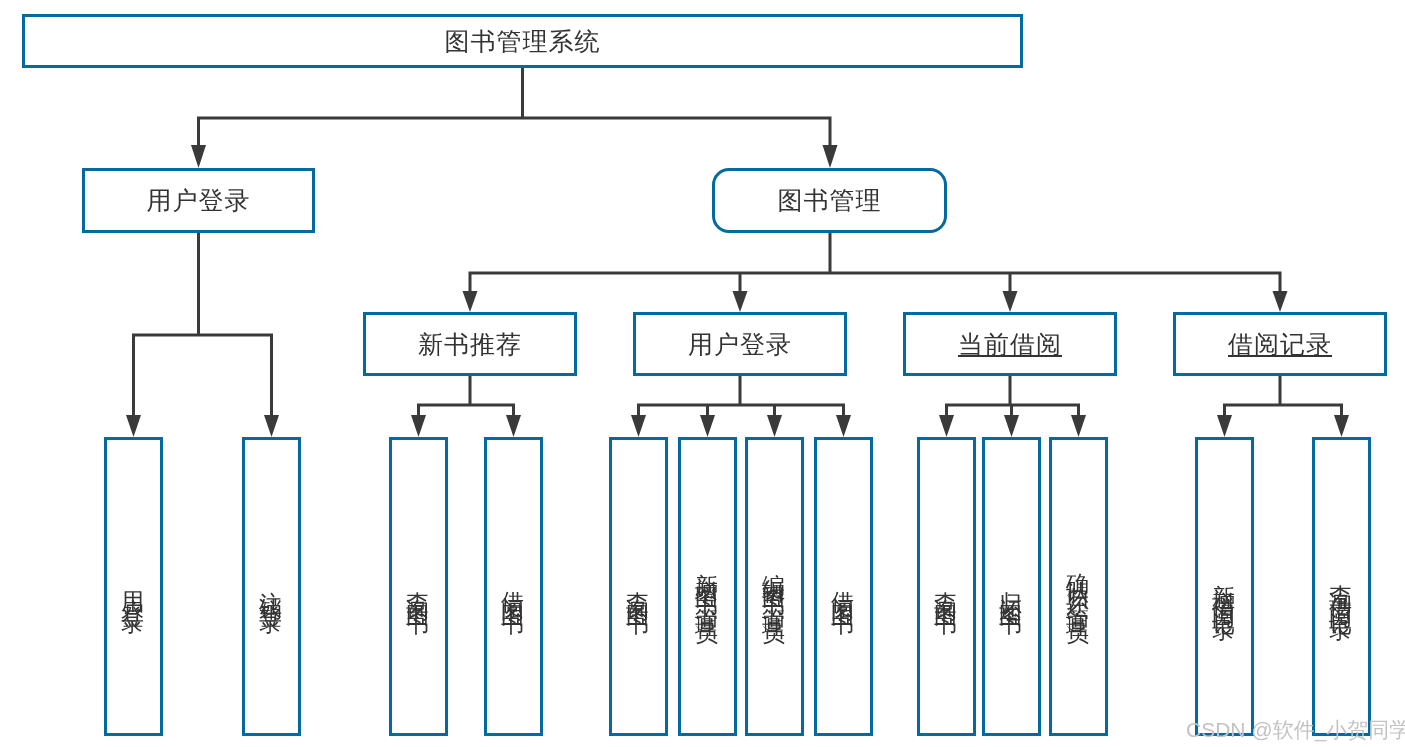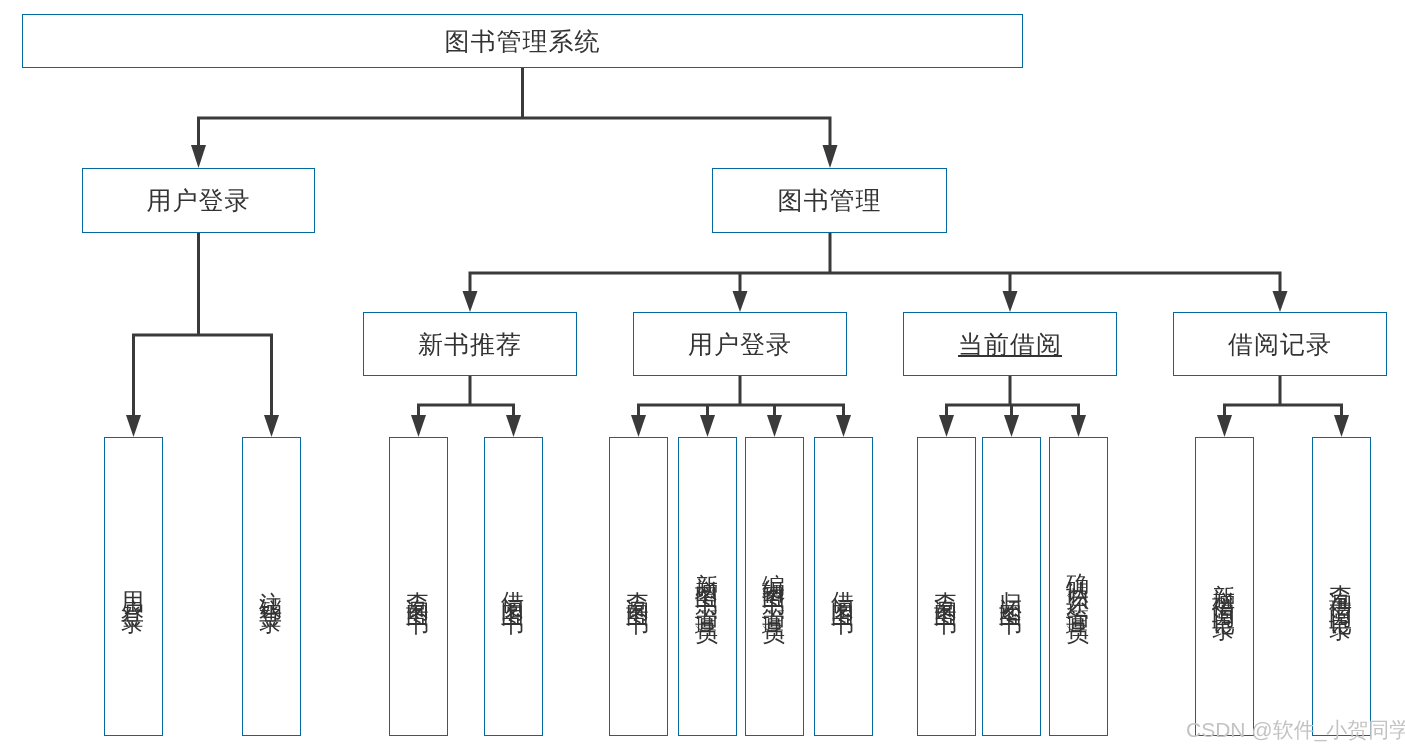--- a/index.html
+++ b/index.html
@@ -12,37 +12,37 @@
     overflow: hidden;
   }
   #connectors {
     position: absolute;
     left: 0; top: 0;
     width: 1405px; height: 747px;
   }
   .node {
     position: absolute;
     box-sizing: border-box;
-    border: 1px solid #0369a1;
+    border: 3px solid #0369a1;
     background: #ffffff;
     display: flex;
     align-items: center;
     justify-content: center;
     color: #333333;
     z-index: 2;
   }
   .node-h { font-size: 25px; letter-spacing: 1px; white-space: nowrap; }
   .node-root  { left: 22px;  top: 14px;  width: 1001px; height: 54px; }
   .node-l2a   { left: 82px;  top: 168px; width: 233px;  height: 65px; }
-  .node-l2b   { left: 712px; top: 168px; width: 235px;  height: 65px; }
+  .node-l2b   { left: 712px; top: 168px; width: 235px;  height: 65px; border-radius: 17px; }
   .node-l3    { top: 312px;  width: 214px; height: 64px; }
   .l3-0 { left: 363px; }
   .l3-1 { left: 633px; }
   .l3-2 { left: 903px; text-decoration: underline; }
-  .l3-3 { left: 1173px; }
+  .l3-3 { left: 1173px; text-decoration: underline; }
   .leaf {
     top: 437px;
     width: 59px;
     height: 299px;
     font-size: 23px;
   }
   .leaf span {
     writing-mode: vertical-rl;
     text-orientation: mixed;
     letter-spacing: 7px;

